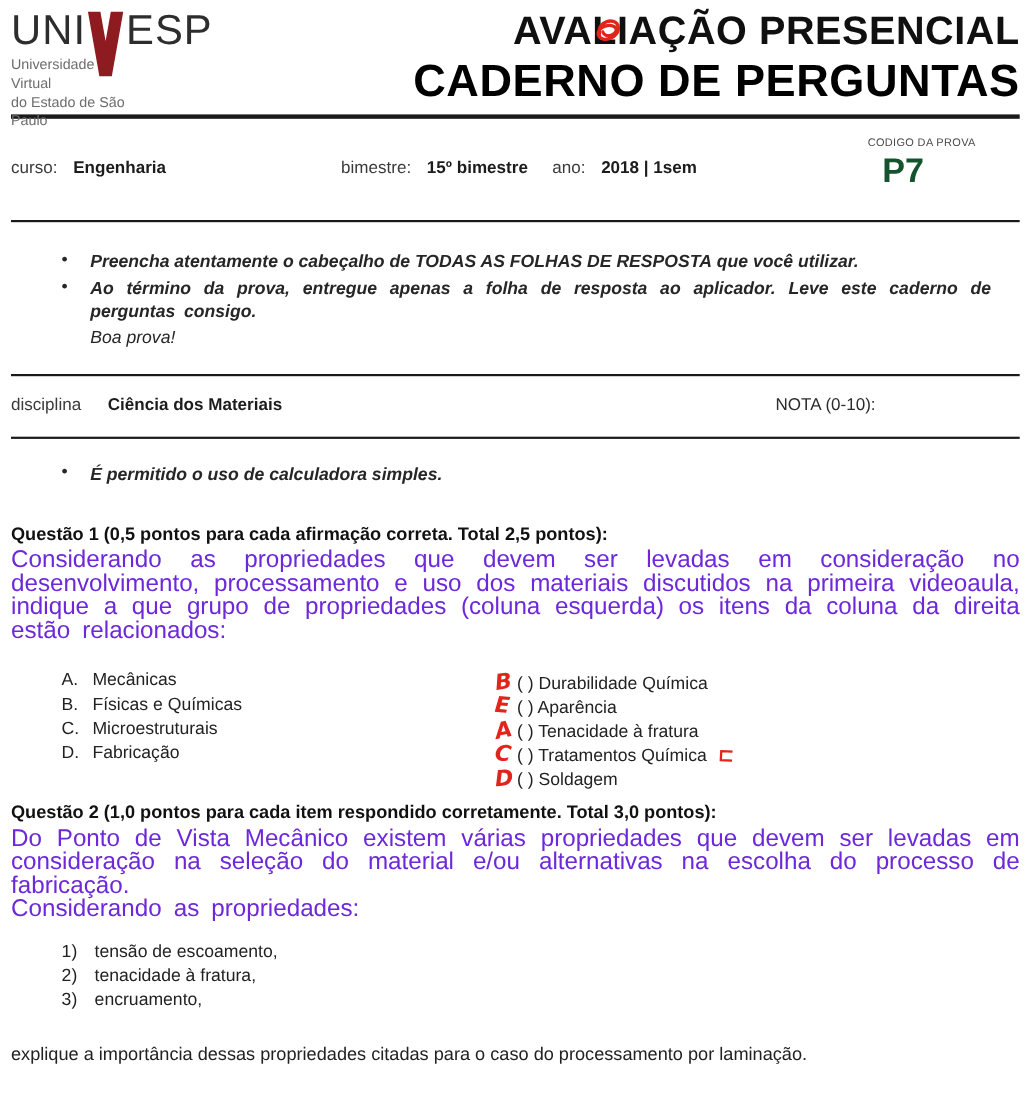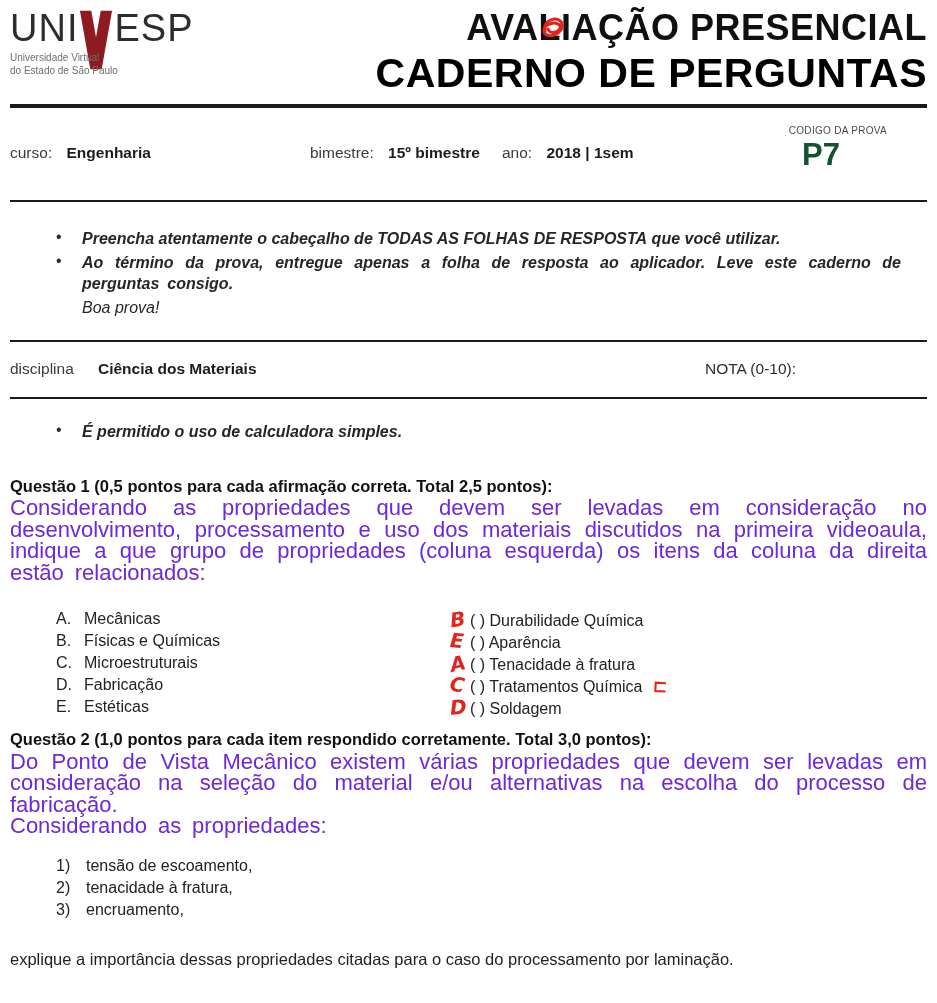--- a/index.html
+++ b/index.html
@@ -6,21 +6,21 @@
   .page {
     width: 937px; height: 1003px; box-sizing: border-box;
     padding: 12px 10px; position: relative; overflow: hidden;
     font-family: "Liberation Sans", sans-serif; color: #262626; background: #fff;
   }
   
   .header { display: flex; justify-content: space-between; align-items: flex-start; height: 97px; margin-top: -5px; }
   .logo { position: relative; width: 230px; flex: none; padding-top: 2px; }
   .logo-word { display: flex; align-items: flex-start; font-size: 38px; letter-spacing: 1px; color: #2d2d2d; line-height: 1.05; }
   .logo-v { margin: 0 1px; flex: none; }
-  .logo-sub { font-size: 10px; color: #6d6d6d; line-height: 1.3; margin-top: -20px; width: 112px; }
+  .logo-sub { font-size: 13px; color: #6d6d6d; line-height: 1.3; margin-top: -20px; width: 112px; }
   .titles { text-align: right; padding-top: 0; }
   .title1 { font-size: 36px; font-weight: bold; letter-spacing: .5px; line-height: 42px; color: #101010; position: relative; display: inline-block; }
   .title2 { font-size: 41px; font-weight: bold; letter-spacing: .5px; line-height: 48px; color: #000; }
   .scribble { position: absolute; left: 72px; top: 4px; }
   
   .rule-thick { height: 4px; background: #1a1a1a; }
   .rule { height: 2px; background: #1a1a1a; }
   
   .info-bar { position: relative; height: 92px; font-size: 15.5px; }
   .field { position: absolute; top: 36px; white-space: nowrap; }
@@ -163,23 +163,20 @@
         </div>
         <div class="match-row">
           <span class="opt-letter">B.</span><span>Físicas e Químicas</span>
         </div>
         <div class="match-row">
           <span class="opt-letter">C.</span><span>Microestruturais</span>
         </div>
         <div class="match-row">
           <span class="opt-letter">D.</span><span>Fabricação</span>
         </div>
-        <div class="match-row">
-          <span class="opt-letter">E.</span><span>Estéticas</span>
-        </div>
       </div>
       <div class="match-right">
         <div class="match-row">
           <span class="hand">B</span><span>(  ) Durabilidade Química</span>
         </div>
         <div class="match-row">
           <span class="hand">E</span><span>(  ) Aparência</span>
         </div>
         <div class="match-row">
           <span class="hand">A</span><span>(  ) Tenacidade à fratura</span>

